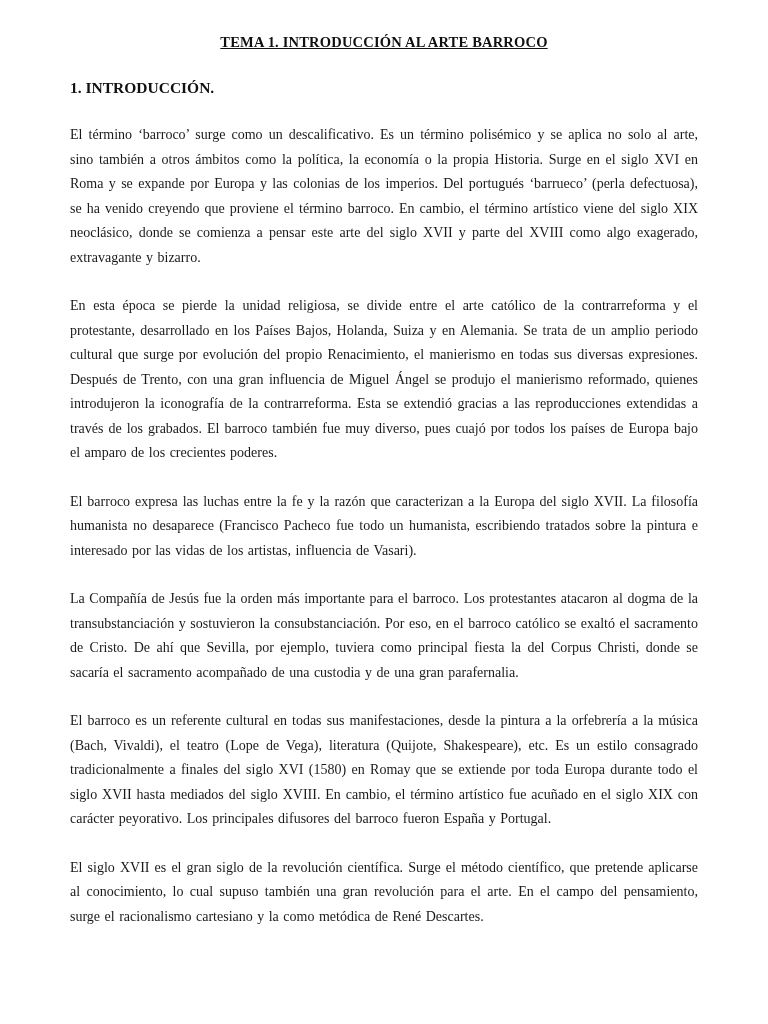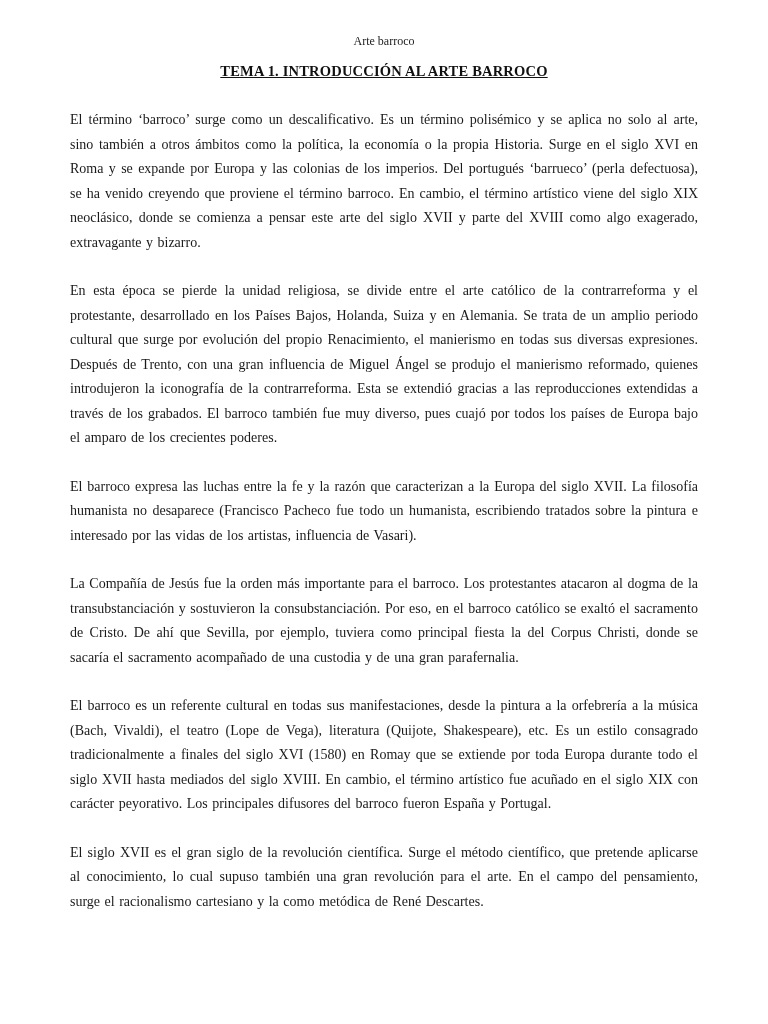--- a/index.html
+++ b/index.html
@@ -56,24 +56,24 @@
     justify-content: space-between;
     font-size: 12px;
     color: #222;
   }
 </style>
 </head>
 <body>
 
 <div class="page">
 
-  <div class="doc-header">Arte barroco</div>
 
   <div class="doc-title">TEMA 1. INTRODUCCIÓN AL ARTE BARROCO</div>
 
+  <div class="section-heading">1. INTRODUCCIÓN.</div>
 
   <div class="body-text">
     <p>El término ‘barroco’ surge como un descalificativo. Es un término polisémico y se aplica no solo al arte, sino también a otros ámbitos como la política, la economía o la propia Historia. Surge en el siglo XVI en Roma y se expande por Europa y las colonias de los imperios. Del portugués ‘barrueco’ (perla defectuosa), se ha venido creyendo que proviene el término barroco. En cambio, el término artístico viene del siglo XIX neoclásico, donde se comienza a pensar este arte del siglo XVII y parte del XVIII como algo exagerado, extravagante y bizarro.</p>
     <p>En esta época se pierde la unidad religiosa, se divide entre el arte católico de la contrarreforma y el protestante, desarrollado en los Países Bajos, Holanda, Suiza y en Alemania. Se trata de un amplio periodo cultural que surge por evolución del propio Renacimiento, el manierismo en todas sus diversas expresiones. Después de Trento, con una gran influencia de Miguel Ángel se produjo el manierismo reformado, quienes introdujeron la iconografía de la contrarreforma. Esta se extendió gracias a las reproducciones extendidas a través de los grabados. El barroco también fue muy diverso, pues cuajó por todos los países de Europa bajo el amparo de los crecientes poderes.</p>
     <p>El barroco expresa las luchas entre la fe y la razón que caracterizan a la Europa del siglo XVII. La filosofía humanista no desaparece (Francisco Pacheco fue todo un humanista, escribiendo tratados sobre la pintura e interesado por las vidas de los artistas, influencia de Vasari).</p>
     <p>La Compañía de Jesús fue la orden más importante para el barroco. Los protestantes atacaron al dogma de la transubstanciación y sostuvieron la consubstanciación.   Por eso, en el barroco católico se exaltó el sacramento de Cristo. De ahí que Sevilla, por ejemplo, tuviera como principal fiesta la del Corpus Christi, donde se sacaría el sacramento acompañado de una custodia y de una gran parafernalia.</p>
     <p>El barroco es un referente cultural en todas sus manifestaciones, desde la pintura a la orfebrería a la música (Bach, Vivaldi), el teatro (Lope de Vega), literatura (Quijote, Shakespeare), etc. Es un estilo consagrado tradicionalmente a finales del siglo XVI (1580) en Romay que se extiende por toda Europa durante todo el siglo XVII hasta mediados del siglo XVIII. En cambio, el término artístico fue acuñado en el siglo XIX con carácter peyorativo. Los principales difusores del barroco fueron España y Portugal.</p>
     <p>El siglo XVII es el gran siglo de la revolución científica. Surge el método científico, que pretende aplicarse al conocimiento, lo cual supuso también una gran revolución para el arte. En el campo del pensamiento, surge el racionalismo cartesiano y la como metódica de René Descartes.</p>
   </div>
 

